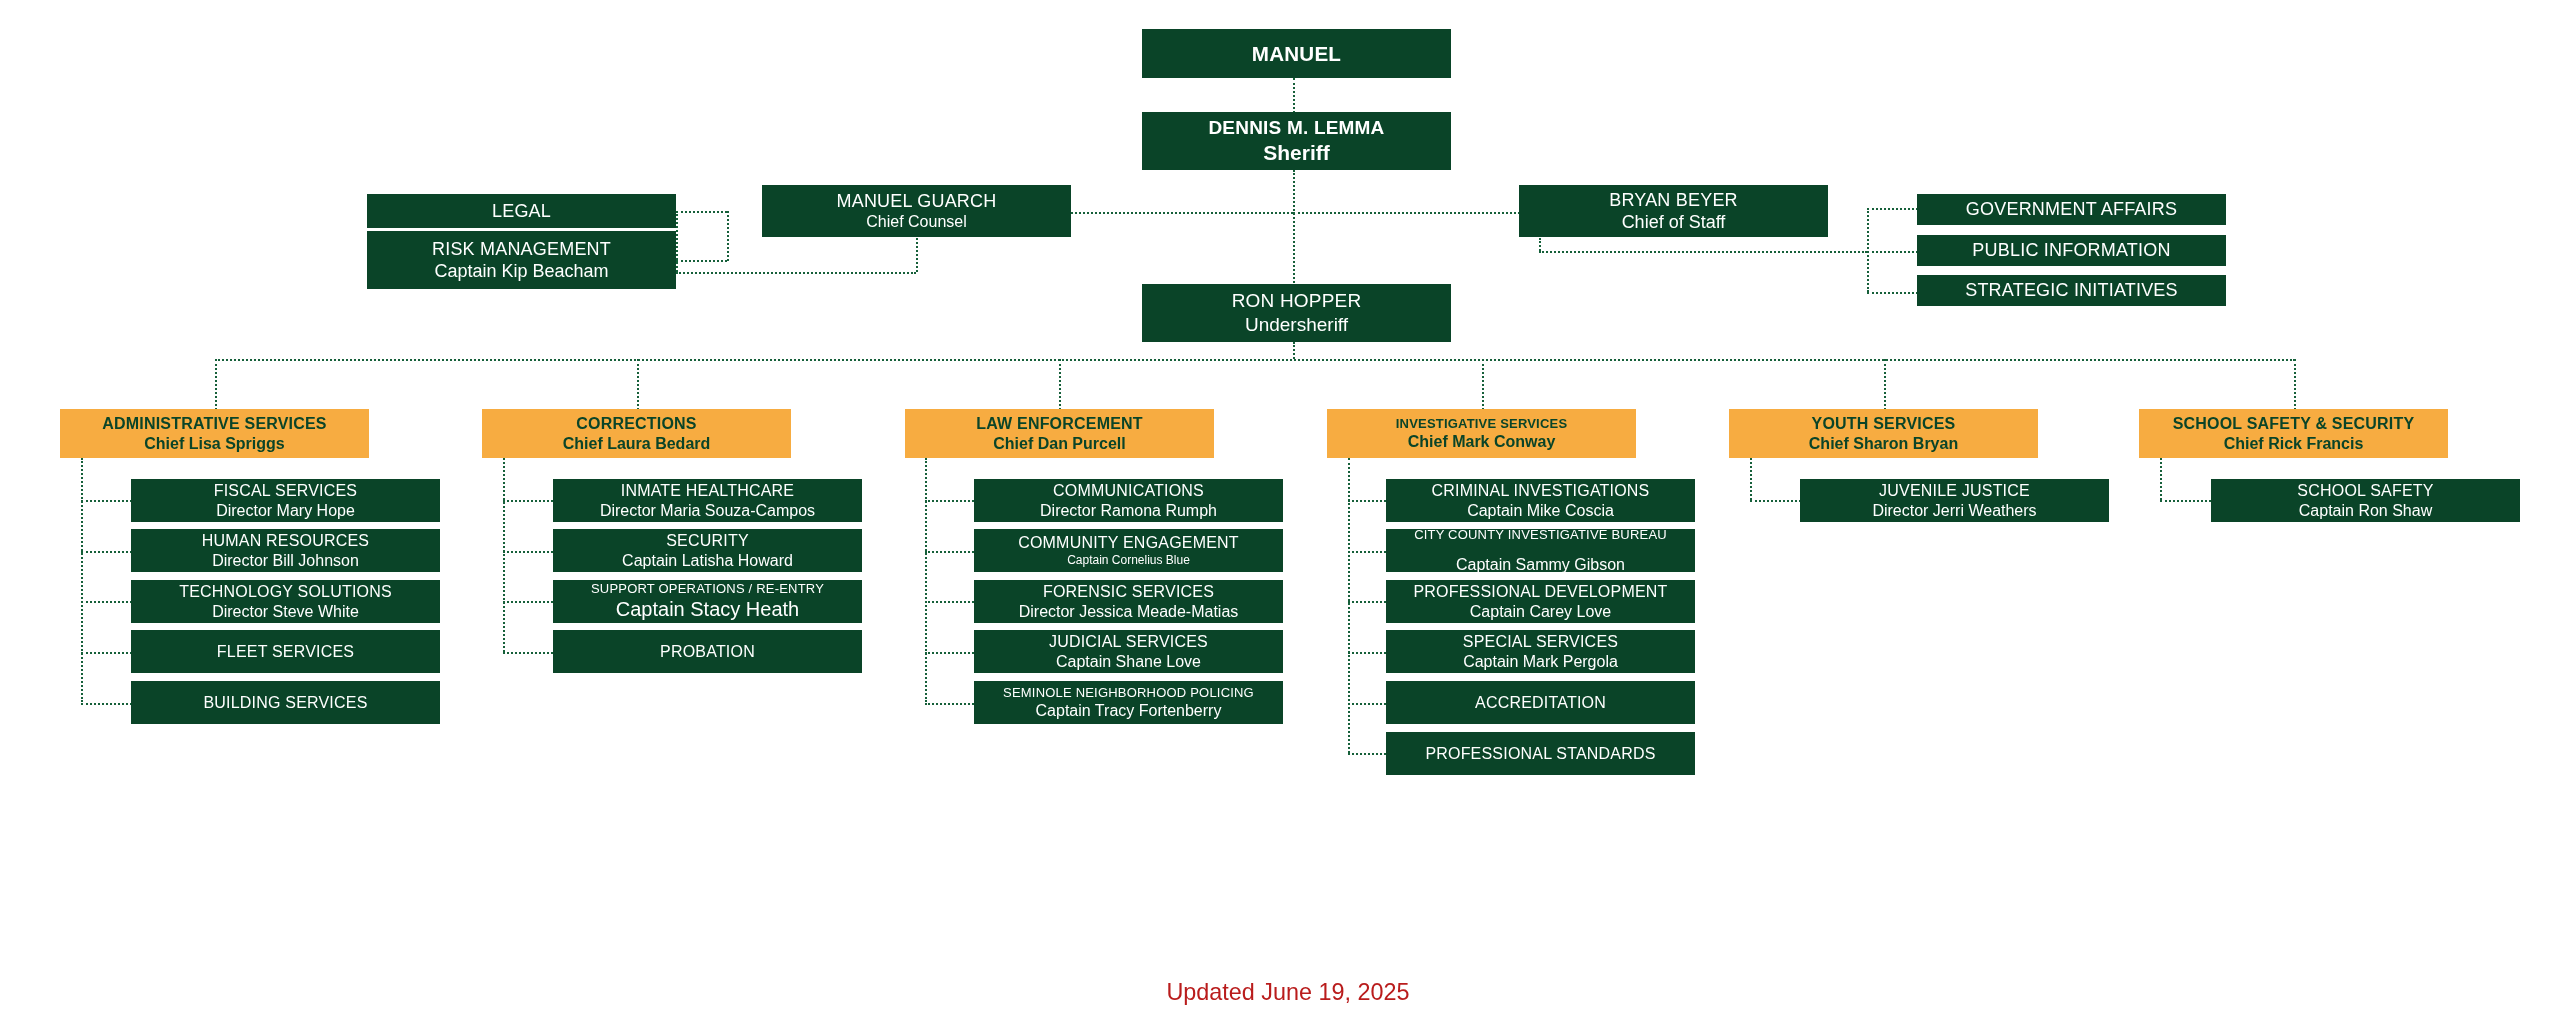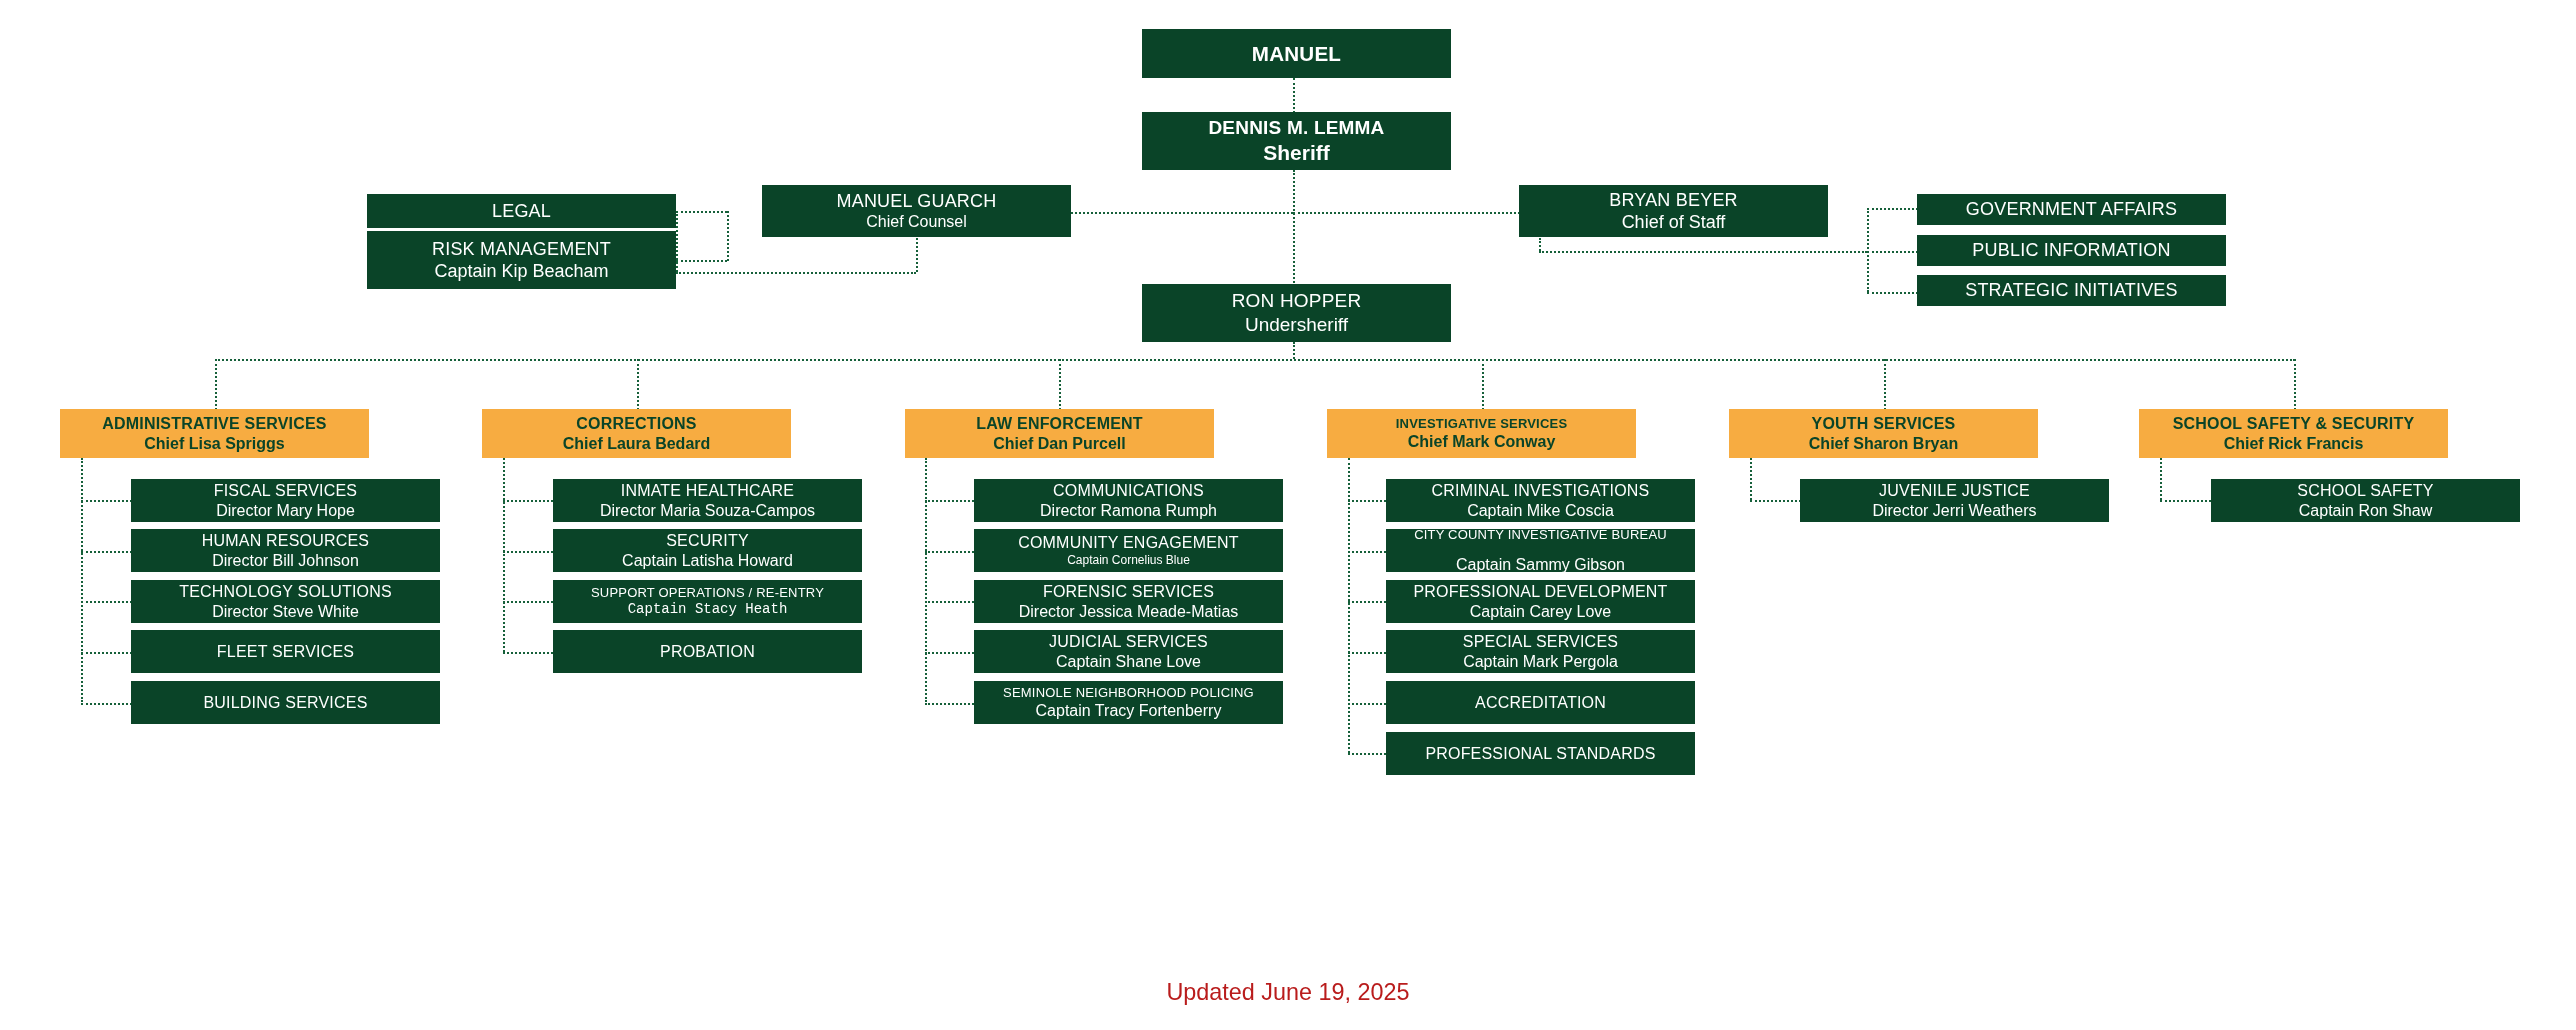--- a/index.html
+++ b/index.html
@@ -170,21 +170,21 @@
       <span class="sub" style="font-size: 16px;">Director Maria Souza-Campos</span>
     </div>
     <div class="hline" style="left: 503px; top: 500px; width: 50px;"></div>
     <div class="box green" style="left: 553px; top: 529px; width: 309px; height: 43px;">
       <span class="ttl" style="font-size: 16px;">SECURITY</span>
       <span class="sub" style="font-size: 16px;">Captain Latisha Howard</span>
     </div>
     <div class="hline" style="left: 503px; top: 551px; width: 50px;"></div>
     <div class="box green" style="left: 553px; top: 580px; width: 309px; height: 43px;">
       <span class="ttl" style="font-size: 13px;">SUPPORT OPERATIONS / RE-ENTRY</span>
-      <span class="sub" style="font-size: 14px; font-family: Liberation Mono, monospace;">Captain Stacy Heath</span>
+      <span class="sub" style="font-size: 20px;">Captain Stacy Heath</span>
     </div>
     <div class="hline" style="left: 503px; top: 601px; width: 50px;"></div>
     <div class="box green" style="left: 553px; top: 630px; width: 309px; height: 43px;">
       <span class="ttl" style="font-size: 16px;">PROBATION</span>
     </div>
     <div class="hline" style="left: 503px; top: 652px; width: 50px;"></div>
     <div class="vline" style="left: 503px; top: 458px; height: 194px;"></div>
     <div class="vline" style="left: 1059px; top: 359px; height: 51px;"></div>
     <div class="box orange" style="left: 905px; top: 409px; width: 309px; height: 49px;">
       <span class="ttl" style="font-size: 16px;">LAW ENFORCEMENT</span>

